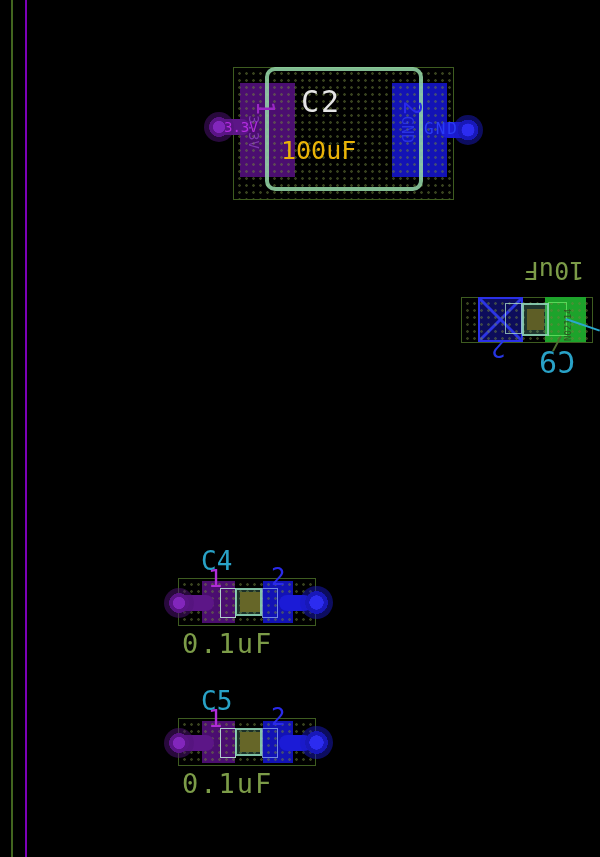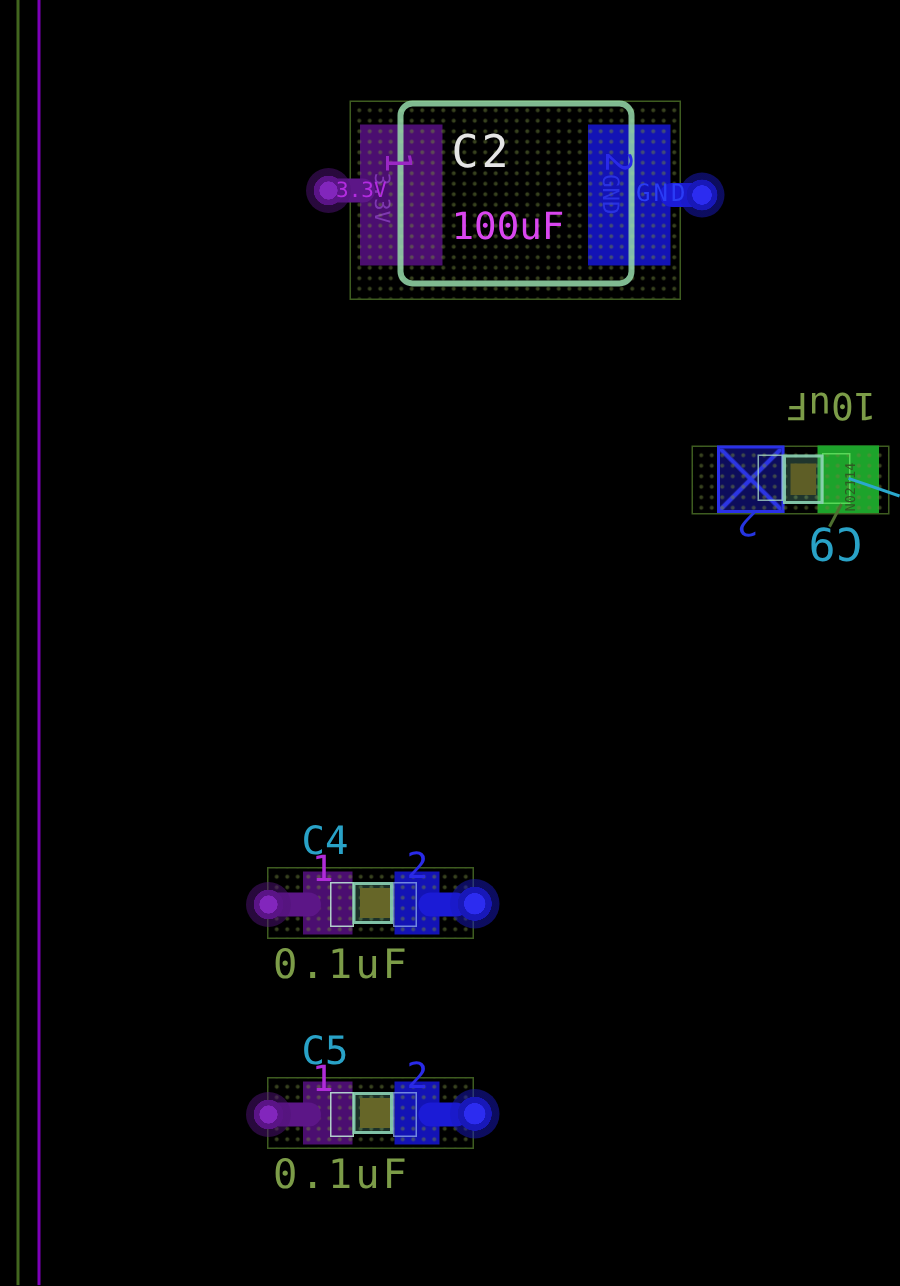--- a/index.html
+++ b/index.html
@@ -36,21 +36,21 @@
   <div class="vline" style="left:11px; width:1.5px; background:#42661f;"></div>
   <div class="vline" style="left:25px; width:2px; background:#7d00b8;"></div>
 
   <div class="fp" style="left:233px; top:67px; width:221px; height:133px;">
     <div class="courtyard"></div>
     <div class="pad" style="left:7px; top:16px; width:55px; height:94px; background:#4b0e70;"></div>
     <div class="pad" style="left:159px; top:16px; width:55px; height:94px; background:#1313b5;"></div>
     <div class="dots"></div>
     <div class="silk" style="left:32px; top:0; width:158px; height:124px; border:4px solid rgba(150,218,170,0.85); border-radius:10px; box-sizing:border-box;"></div>
     <div class="lbl" style="left:68px; top:20px; font-size:30px; color:#e5e5e5; letter-spacing:2px;">C2</div>
-    <div class="lbl" style="left:68px; top:71px; font-size:25px; color:#d946ef;">100uF</div>
+    <div class="lbl" style="left:48px; top:71px; font-size:25px; color:#eab308;">100uF</div>
     <div class="lbl rot90" style="left:25px; top:29px; font-size:24px; color:#9a28c4;">1</div>
     <div class="lbl rot90" style="left:4px; top:58px; font-size:14px; color:rgba(170,90,230,0.55);">3.3V</div>
     <div class="lbl rot90" style="left:172px; top:29px; font-size:24px; color:#2a2ae8;">2</div>
     <div class="lbl rot90" style="left:160px; top:55px; font-size:15px; color:rgba(50,60,240,0.75);">GND</div>
   </div>
 
   <div class="trace" style="left:210px; top:119px; width:40px; height:16px; background:#5c1687;"></div>
   <div class="via via-p" style="left:204px; top:112px; width:30px; height:30px;"></div>
   <div class="lbl" style="left:224px; top:120px; font-size:14px; color:#b32ce0; z-index:6;">3.3V</div>
   <div class="trace" style="left:440px; top:122px; width:32px; height:16px; background:#1b1bd6;"></div>

